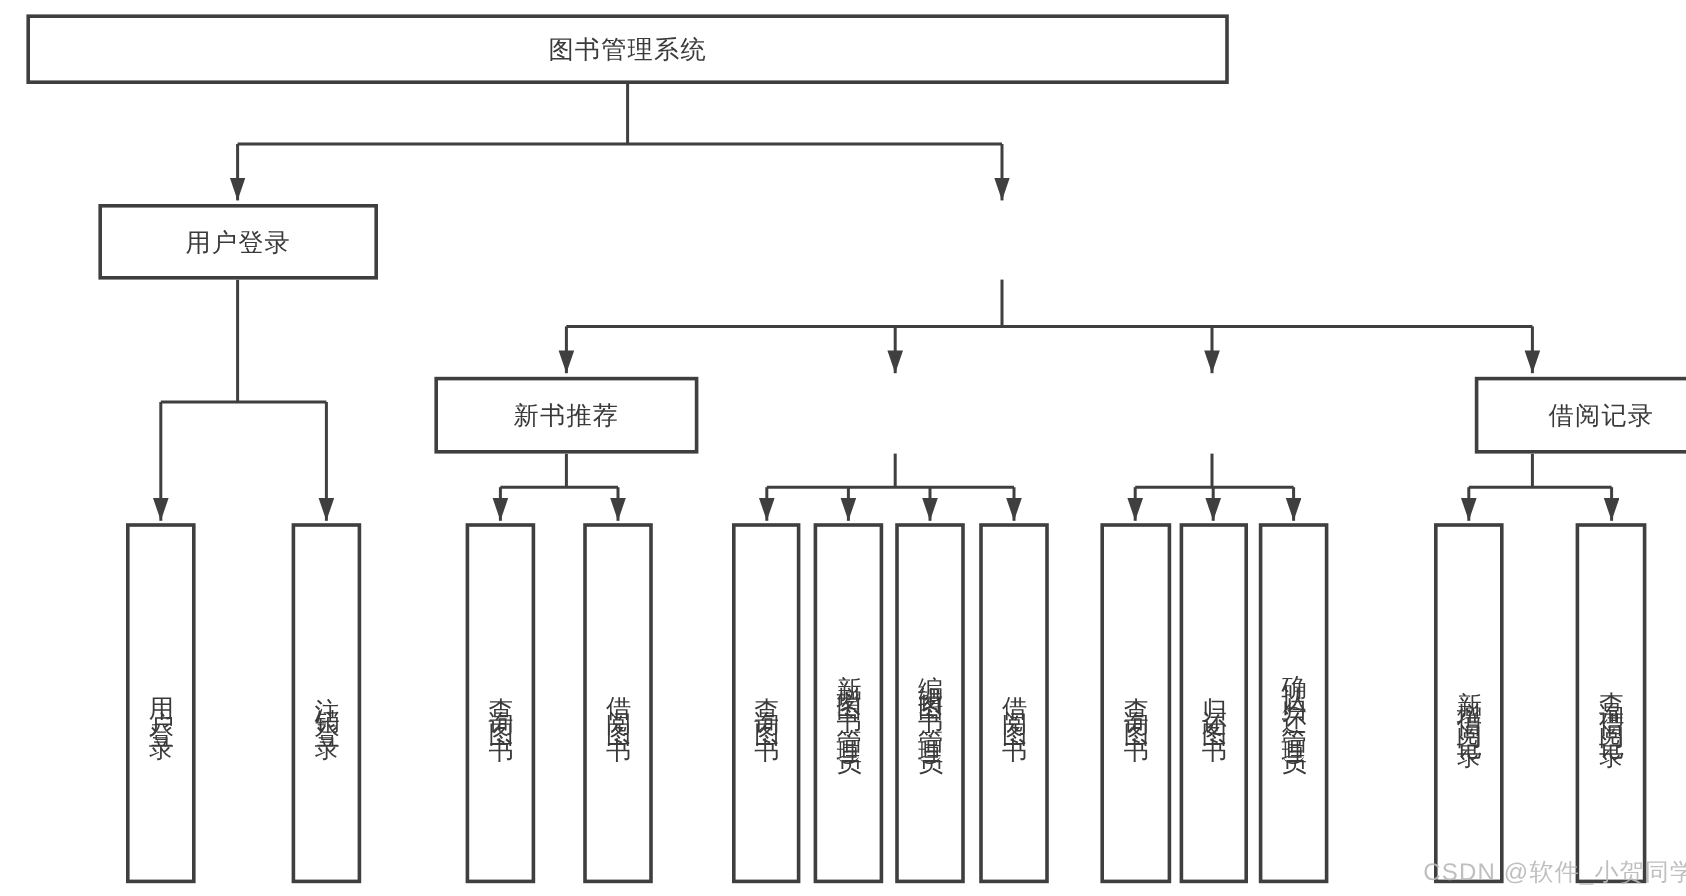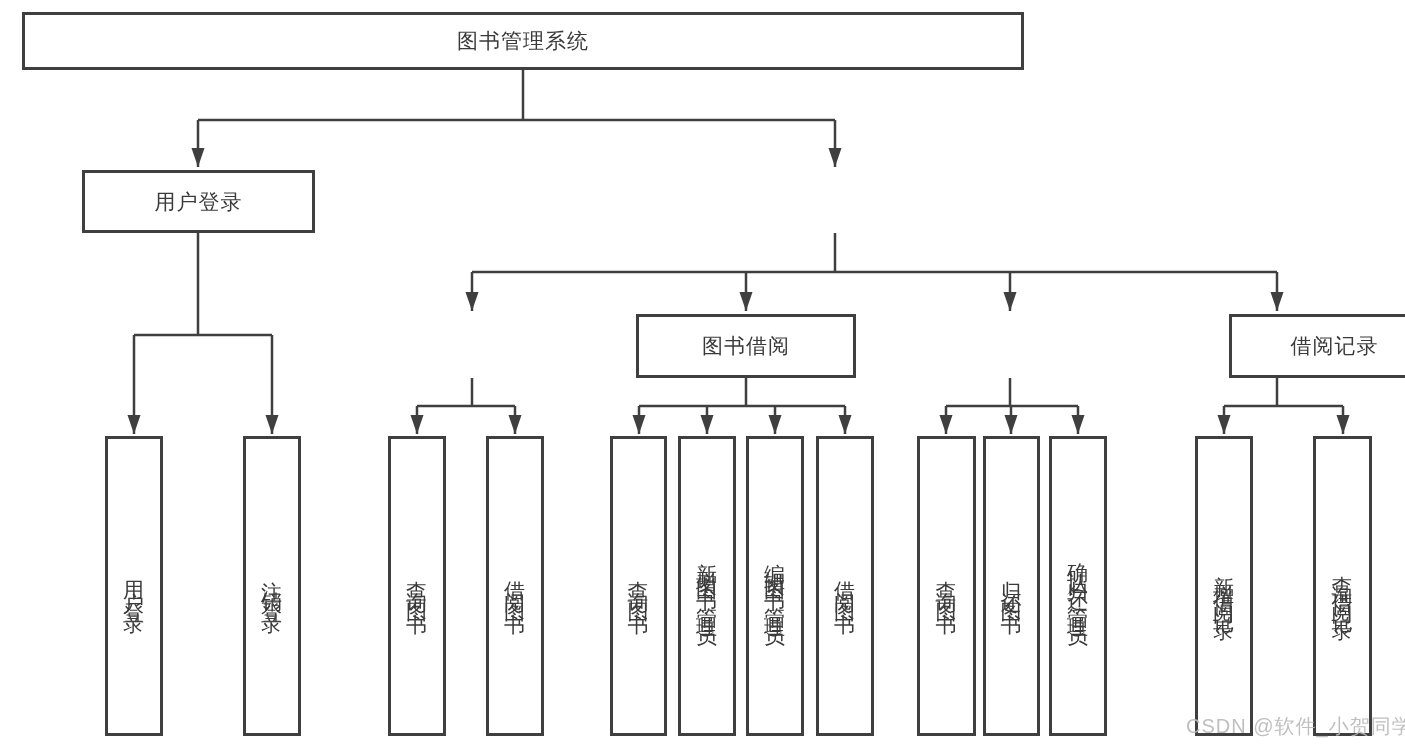--- a/index.html
+++ b/index.html
@@ -117,22 +117,22 @@
   </svg>
 
   <div class="node h" style="left:22px; top:12px; width:1002px; height:58px">
     <span>图书管理系统</span>
   </div>
 
   <div class="node h" style="left:82px; top:170px; width:233px; height:63px">
     <span>用户登录</span>
   </div>
 
-  <div class="node h" style="left:636px; top:314px; width:220px; height:64px">
-    <span>图书借阅</span>
+  <div class="node h" style="left:362px; top:314px; width:220px; height:64px">
+    <span>新书推荐</span>
   </div>
   <div class="node h" style="left:1229px; top:314px; width:211px; height:64px">
     <span>借阅记录</span>
   </div>
 
   <div class="node v" style="left:105px; top:436px; width:58px; height:300px">
     <span>用户登录</span>
   </div>
   <div class="node v" style="left:243px; top:436px; width:58px; height:300px">
     <span>注销登录</span>

